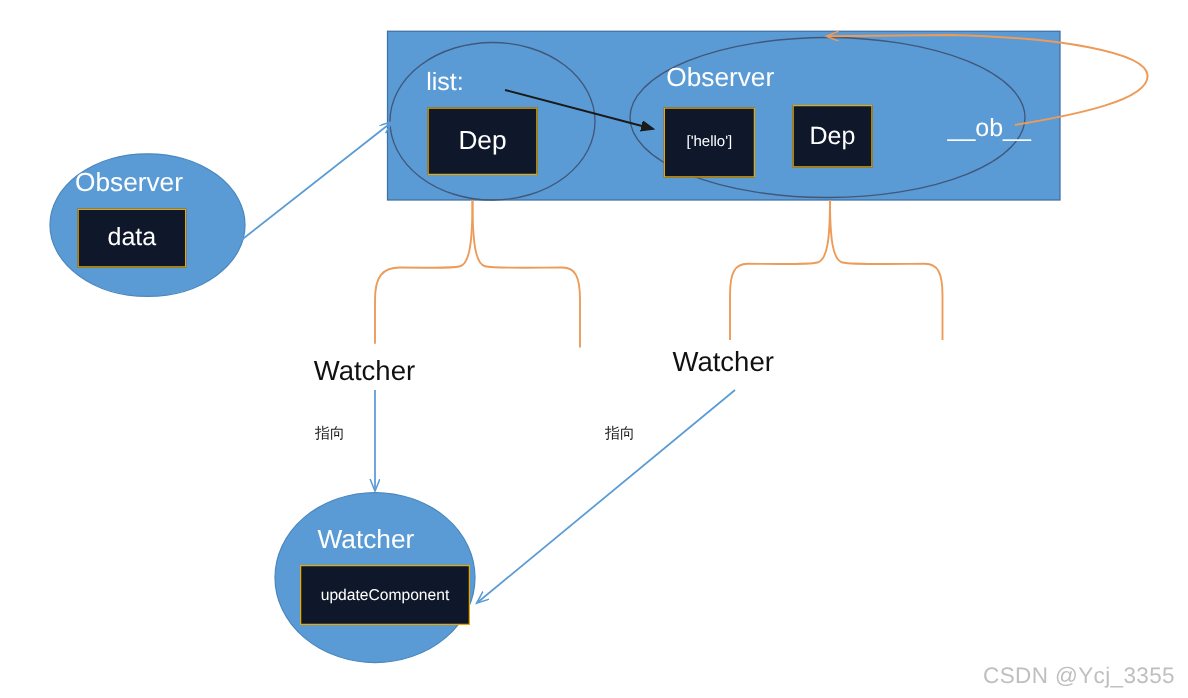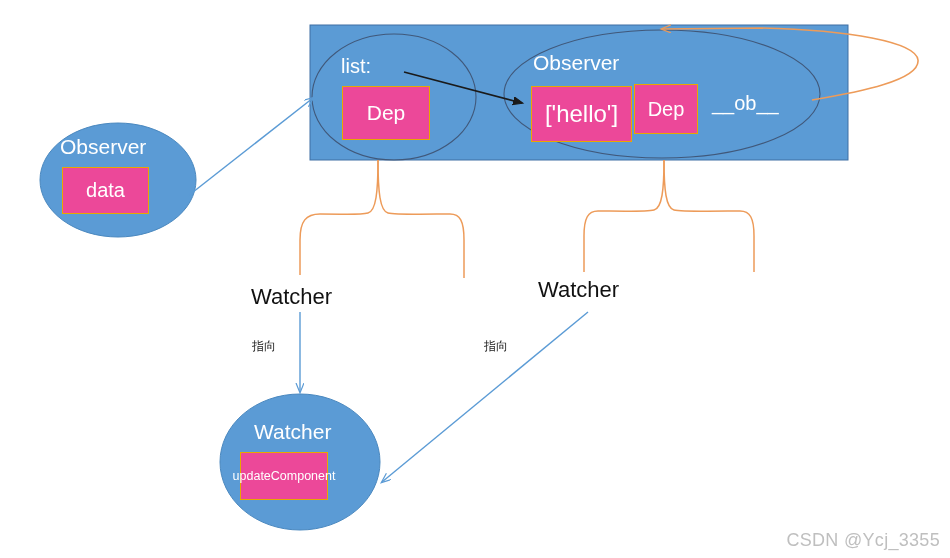--- a/index.html
+++ b/index.html
@@ -26,21 +26,21 @@
     height: 558px;
   }
   .lbl {
     position: absolute;
     color: #ffffff;
     white-space: nowrap;
     line-height: 1;
   }
   .obox {
     position: absolute;
-    background: #ec4899;
+    background: #0f172a;
     border: 1px solid #E8A800;
     color: #ffffff;
     display: flex;
     align-items: center;
     justify-content: center;
     text-align: center;
     box-sizing: border-box;
     line-height: 1.12;
   }
   .blacktext {
@@ -127,28 +127,28 @@
     <path d="M 588 312 L 382 482" fill="none" stroke="#5B9BD5" stroke-width="1.4" marker-end="url(#arrBlue)"></path>
   </svg>
 
   <div class="lbl" style="left:60px; top:136px; font-size:21px;">Observer</div>
   <div class="obox" style="left:62px; top:167px; width:87px; height:47px; font-size:20px;">data</div>
 
   <div class="lbl" style="left:341px; top:56px; font-size:20px;">list:</div>
   <div class="obox" style="left:342px; top:86px; width:88px; height:54px; font-size:21px;">Dep</div>
 
   <div class="lbl" style="left:533px; top:52px; font-size:21px;">Observer</div>
-  <div class="obox" style="left:531px; top:86px; width:101px; height:56px; font-size:24px;">['hello']</div>
+  <div class="obox" style="left:531px; top:86px; width:73px; height:56px; font-size:12px;">['hello']</div>
   <div class="obox" style="left:634px; top:84px; width:64px; height:50px; font-size:20px;">Dep</div>
-  <div class="lbl" style="left:712px; top:93px; font-size:20px;">__ob__</div>
+  <div class="lbl" style="left:758px; top:93px; font-size:20px;">__ob__</div>
 
   <div class="blacktext" style="left:251px; top:286px; font-size:22px;">Watcher</div>
   <div class="blacktext" style="left:538px; top:279px; font-size:22px;">Watcher</div>
 
   <div class="cntext" style="left:252px; top:341px; font-size:12px;">指向</div>
   <div class="cntext" style="left:484px; top:341px; font-size:12px;">指向</div>
 
   <div class="lbl" style="left:254px; top:421px; font-size:21px;">Watcher</div>
-  <div class="obox" style="left:240px; top:452px; width:88px; height:48px; font-size:12.5px; padding:0 4px;">updateComponent</div>
+  <div class="obox" style="left:240px; top:452px; width:136px; height:48px; font-size:12.5px; padding:0 4px;">updateComponent</div>
 
   <div class="watermark">CSDN @Ycj_3355</div>
 
 </div>
 
 </body></html>

